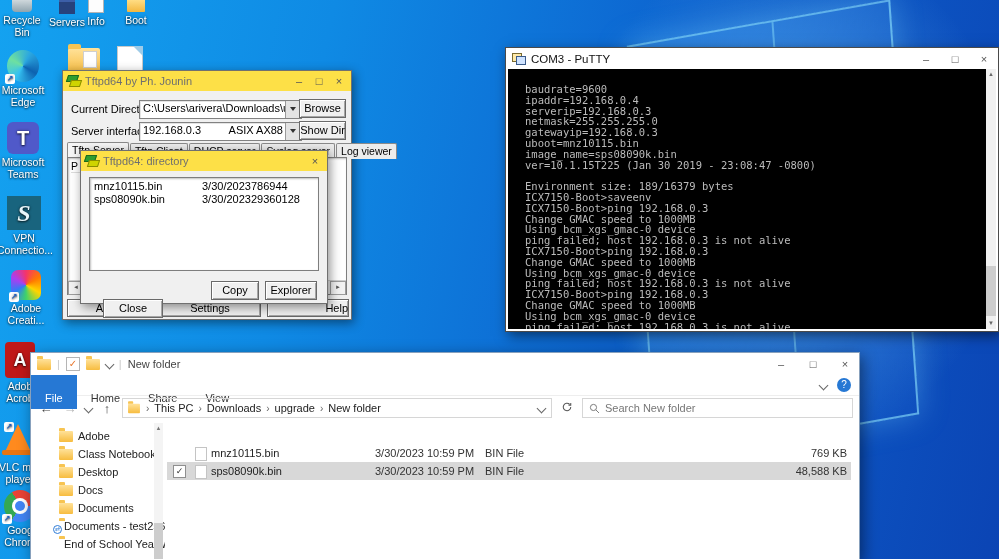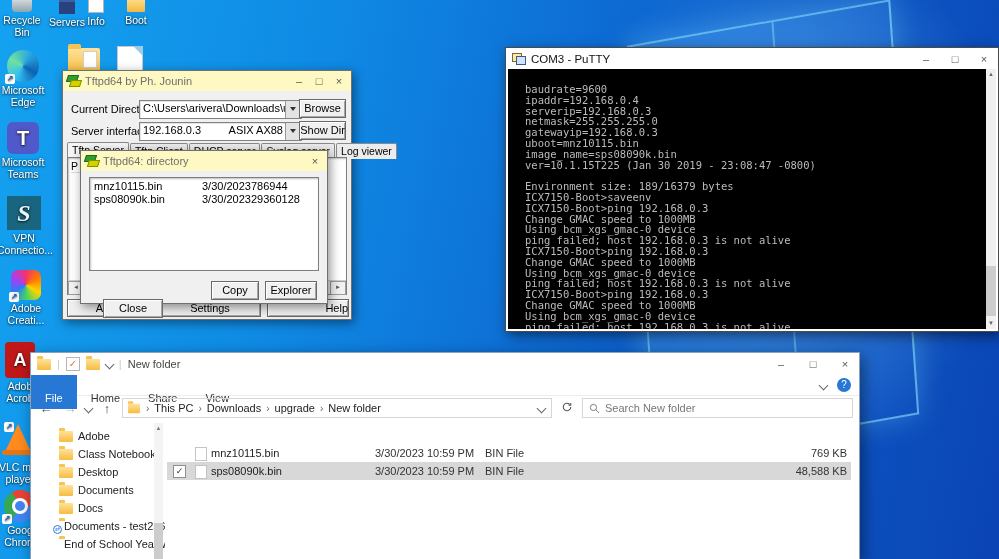--- a/index.html
+++ b/index.html
@@ -39,21 +39,21 @@
   .g-servers{width:16px;height:12px;background:#27427c;border-top:2px solid #3c5fa8;}
   .g-info{width:14px;height:12px;background:#fdfdfd;border:1px solid #b5b5b5;border-top:none;}
   .g-bootf{width:18px;height:12px;background:linear-gradient(#ffdd84,#f3b73f);border-radius:0 0 1px 1px;}
   .g-folder-lg{width:32px;height:26px;background:linear-gradient(#ffe29a,#f7bc3f);border-radius:2px;position:relative;}
   .g-folder-lg::before{content:'';position:absolute;left:0;top:-4px;width:13px;height:5px;background:#f7c452;border-radius:2px 2px 0 0;}
   .g-folder-lg::after{content:'';position:absolute;right:3px;top:3px;width:12px;height:15px;background:#fff;border:1px solid #cfcfcf;}
   .g-file-lg{width:24px;height:28px;background:#fff;border:1px solid #c9c9c9;position:relative;}
   .g-file-lg::after{content:'';position:absolute;right:-1px;top:-1px;border:5px solid #9ecbe8;border-left-color:transparent;border-bottom-color:transparent;}
   
   .w32{position:absolute;background:#f0f0f0;border:1px solid #707070;box-shadow:2px 3px 10px rgba(0,0,0,.45);font-size:11px;color:#000;}
-  .w32 .tbar{height:20px;background:#fef9c3;display:flex;align-items:center;padding:0 4px;gap:4px;color:#6f6f6f;}
+  .w32 .tbar{height:20px;background:#fde047;display:flex;align-items:center;padding:0 4px;gap:4px;color:#6f6f6f;}
   .w32 .tbar .ttl{flex:1;font-size:11px;white-space:nowrap;overflow:hidden;}
   .wctl{width:16px;text-align:center;color:#555;font-size:11px;line-height:16px;cursor:default;}
   .w32btn{position:absolute;background:#f0f0f0;border:1px solid #696969;
     box-shadow:inset 1px 1px 0 #fff,inset -1px -1px 0 #a6a6a6;text-align:center;font-size:11px;}
   .combo{position:absolute;background:#fff;border:1px solid #828282;box-shadow:inset 1px 1px 0 #e4e4e4;
     font-size:11px;white-space:nowrap;overflow:hidden;padding:1px 16px 0 3px;}
   .combo .cArrow{position:absolute;right:0;top:0;bottom:0;width:15px;background:#e3e3e3;border-left:1px solid #9a9a9a;}
   .combo .cArrow::after{content:'';position:absolute;left:4px;top:6px;border:3px solid transparent;border-top:4px solid #333;}
   .t64tabs{position:absolute;display:flex;gap:1px;align-items:flex-end;}
   .t64tab{border:1px solid #8a8a8a;border-bottom:none;border-radius:2px 2px 0 0;padding:1px 4px 2px;background:#ececec;font-size:10.5px;white-space:nowrap;}
@@ -402,27 +402,27 @@
 
           <div class="sbitem">
             <span class="g-folder"></span>
 
             <span>Desktop</span>
           </div>
 
           <div class="sbitem">
             <span class="g-folder"></span>
 
+            <span>Docs</span>
+          </div>
+
+          <div class="sbitem">
+            <span class="g-folder"></span>
+
             <span>Documents</span>
-          </div>
-
-          <div class="sbitem">
-            <span class="g-folder"></span>
-
-            <span>Docs</span>
           </div>
 
           <div class="sbitem">
             <span class="g-folder"></span>
             <span class="syncdot">⇄</span>
             <span>Documents - test256</span>
           </div>
 
           <div class="sbitem">
             <span class="g-folder"></span>

